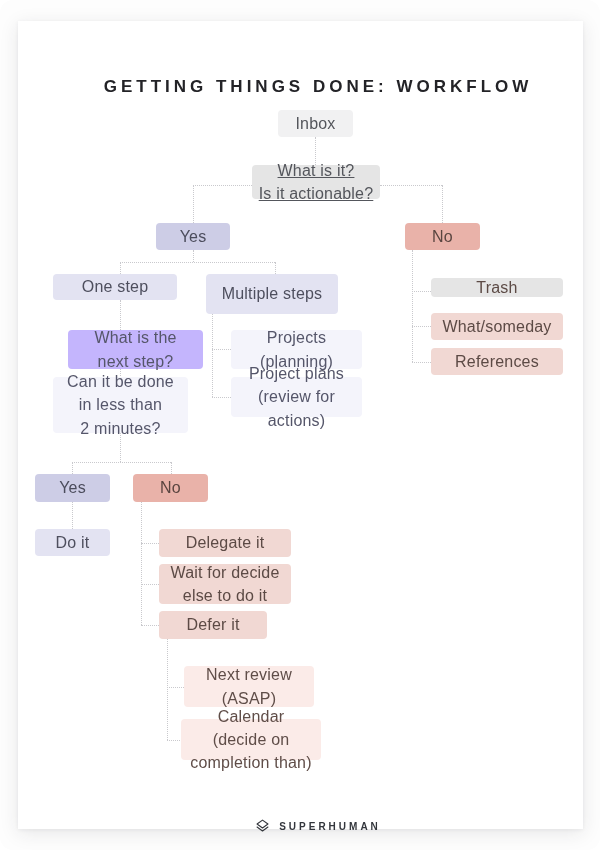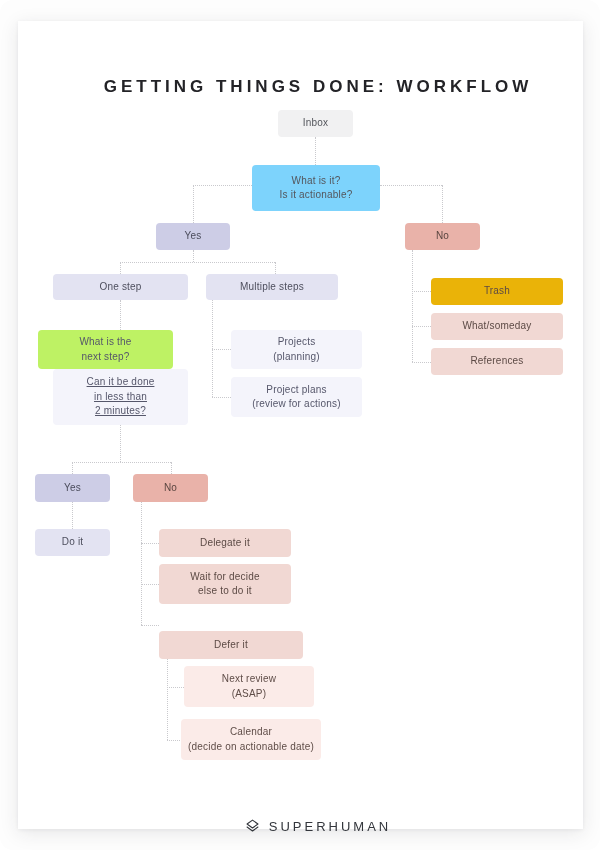--- a/index.html
+++ b/index.html
@@ -29,40 +29,40 @@
     letter-spacing: 4px;
     color: #232327;
   }
   .node {
     position: absolute;
     display: flex;
     align-items: center;
     justify-content: center;
     text-align: center;
     border-radius: 4px;
-    font-size: 10px;
+    font-size: 16px;
     line-height: 1.45;
     letter-spacing: 0.2px;
     white-space: pre-line;
   }
   .connector { position: absolute; }
   .connector.h { height: 0; border-top: 1px dotted #c9c9cd; }
   .connector.v { width: 0; border-left: 1px dotted #c9c9cd; }
   .footer {
     position: absolute;
     left: 0; top: 798px;
     width: 600px;
     display: flex;
     align-items: center;
     justify-content: center;
     gap: 9px;
   }
   .brand-text {
-    font-size: 13px;
-    font-weight: 400;
+    font-size: 10px;
+    font-weight: 700;
     letter-spacing: 3px;
     color: #33363c;
   }
   .brand-icon { display: inline-flex; }
 </style>
 </head>
 <body>
 
 <div id="page">
   <div id="card">
@@ -93,49 +93,49 @@
         <div class="connector v" style="left: 123px; top: 481px; height: 123px;"></div>
         <div class="connector h" style="left: 123px; top: 522px; width: 18px;"></div>
         <div class="connector h" style="left: 123px; top: 563px; width: 18px;"></div>
         <div class="connector h" style="left: 123px; top: 604px; width: 18px;"></div>
         <div class="connector v" style="left: 149px; top: 617px; height: 102px;"></div>
         <div class="connector h" style="left: 149px; top: 666px; width: 17px;"></div>
         <div class="connector h" style="left: 149px; top: 719px; width: 17px;"></div>
       </div>
     <div id="node-layer">
         <div class="node" style="left: 260px; top: 89px; width: 75px; height: 27px; background: rgb(241, 241, 242); color: rgb(84, 86, 92);">Inbox</div>
-        <div class="node" style="left: 234px; top: 144px; width: 128px; height: 46px; background: #7dd3fc; color: rgb(84, 86, 92);">What is it?
+        <div class="node" style="left: 234px; top: 144px; width: 128px; height: 34px; background: #e5e5e5; color: rgb(84, 86, 92); text-decoration: underline;">What is it?
 Is it actionable?</div>
         <div class="node" style="left: 138px; top: 202px; width: 74px; height: 27px; background: rgb(205, 205, 230); color: rgb(75, 76, 92);">Yes</div>
         <div class="node" style="left: 387px; top: 202px; width: 75px; height: 27px; background: rgb(233, 178, 169); color: rgb(90, 69, 64);">No</div>
-        <div class="node" style="left: 35px; top: 253px; width: 135px; height: 26px; background: rgb(227, 227, 242); color: rgb(78, 79, 94);">One step</div>
-        <div class="node" style="left: 188px; top: 253px; width: 132px; height: 26px; background: rgb(227, 227, 242); color: rgb(78, 79, 94);">Multiple steps</div>
-        <div class="node" style="left: 20px; top: 309px; width: 135px; height: 39px; background: #bef264; color: rgb(85, 86, 106);">What is the
+        <div class="node" style="left: 35px; top: 253px; width: 124px; height: 26px; background: rgb(227, 227, 242); color: rgb(78, 79, 94);">One step</div>
+        <div class="node" style="left: 188px; top: 253px; width: 132px; height: 40px; background: rgb(227, 227, 242); color: rgb(78, 79, 94);">Multiple steps</div>
+        <div class="node" style="left: 50px; top: 309px; width: 135px; height: 39px; background: #c4b5fd; color: rgb(85, 86, 106);">What is the
 next step?</div>
-        <div class="node" style="left: 35px; top: 348px; width: 135px; height: 56px; background: rgb(244, 244, 251); color: rgb(85, 86, 106); text-decoration: underline;">Can it be done
+        <div class="node" style="left: 35px; top: 356px; width: 135px; height: 56px; background: rgb(244, 244, 251); color: rgb(85, 86, 106);">Can it be done
 in less than
 2 minutes?</div>
         <div class="node" style="left: 213px; top: 309px; width: 131px; height: 39px; background: rgb(244, 244, 251); color: rgb(85, 86, 106);">Projects
 (planning)</div>
         <div class="node" style="left: 213px; top: 356px; width: 131px; height: 40px; background: rgb(244, 244, 251); color: rgb(85, 86, 106);">Project plans
 (review for actions)</div>
-        <div class="node" style="left: 413px; top: 257px; width: 132px; height: 27px; background: #eab308; color: rgb(92, 74, 69);">Trash</div>
+        <div class="node" style="left: 413px; top: 257px; width: 132px; height: 19px; background: #e5e5e5; color: rgb(92, 74, 69);">Trash</div>
         <div class="node" style="left: 413px; top: 292px; width: 132px; height: 27px; background: rgb(241, 216, 211); color: rgb(92, 74, 69);">What/someday</div>
         <div class="node" style="left: 413px; top: 327px; width: 132px; height: 27px; background: rgb(241, 216, 211); color: rgb(92, 74, 69);">References</div>
         <div class="node" style="left: 17px; top: 453px; width: 75px; height: 28px; background: rgb(205, 205, 230); color: rgb(75, 76, 92);">Yes</div>
         <div class="node" style="left: 115px; top: 453px; width: 75px; height: 28px; background: rgb(233, 178, 169); color: rgb(90, 69, 64);">No</div>
         <div class="node" style="left: 17px; top: 508px; width: 75px; height: 27px; background: rgb(227, 227, 242); color: rgb(78, 79, 94);">Do it</div>
         <div class="node" style="left: 141px; top: 508px; width: 132px; height: 28px; background: rgb(241, 216, 211); color: rgb(92, 74, 69);">Delegate it</div>
         <div class="node" style="left: 141px; top: 543px; width: 132px; height: 40px; background: rgb(241, 216, 211); color: rgb(92, 74, 69);">Wait for decide
 else to do it</div>
-        <div class="node" style="left: 141px; top: 590px; width: 144px; height: 28px; background: rgb(241, 216, 211); color: rgb(92, 74, 69); margin-top: 20px;">Defer it</div>
+        <div class="node" style="left: 141px; top: 590px; width: 108px; height: 28px; background: rgb(241, 216, 211); color: rgb(92, 74, 69);">Defer it</div>
         <div class="node" style="left: 166px; top: 645px; width: 130px; height: 41px; background: rgb(251, 235, 232); color: rgb(95, 77, 72);">Next review
 (ASAP)</div>
         <div class="node" style="left: 163px; top: 698px; width: 140px; height: 41px; background: rgb(251, 235, 232); color: rgb(95, 77, 72);">Calendar
-(decide on actionable date)</div>
+(decide on completion than)</div>
       </div>
 
     <div class="footer">
       <span class="brand-icon">
         <svg width="15" height="15" viewBox="0 0 16 16" fill="none">
           <path d="M8 1.2 L13.8 5.4 L8 9.6 L2.2 5.4 Z" stroke="#33363c" stroke-width="1.2" stroke-linejoin="round"></path>
           <path d="M2.2 8.6 L8 12.8 L13.8 8.6" stroke="#33363c" stroke-width="1.2" stroke-linejoin="round" stroke-linecap="round"></path>
         </svg>
       </span>
       <span class="brand-text">SUPERHUMAN</span>

